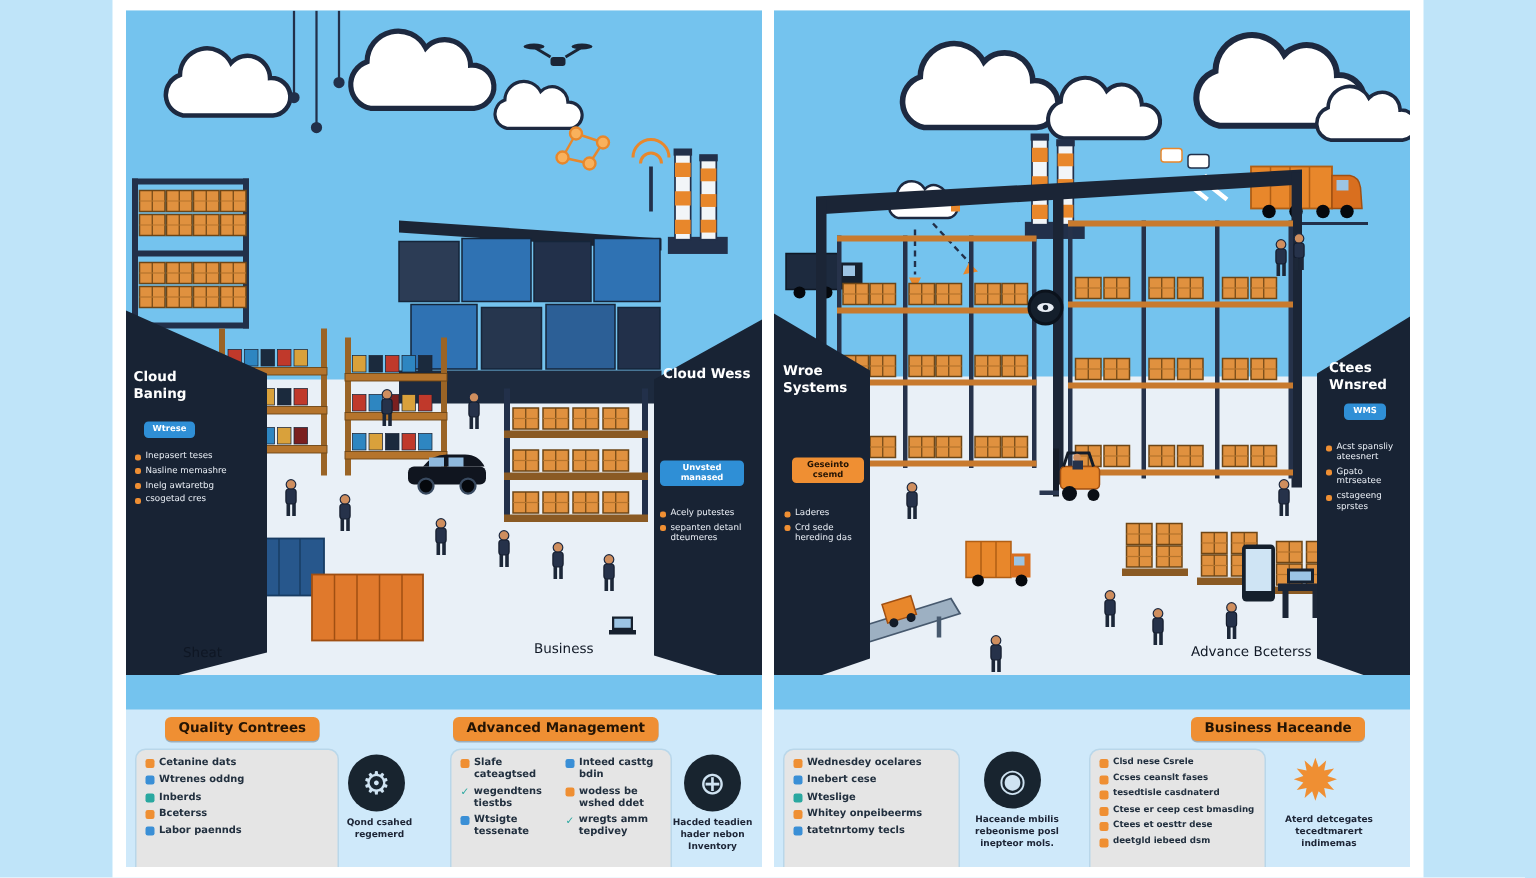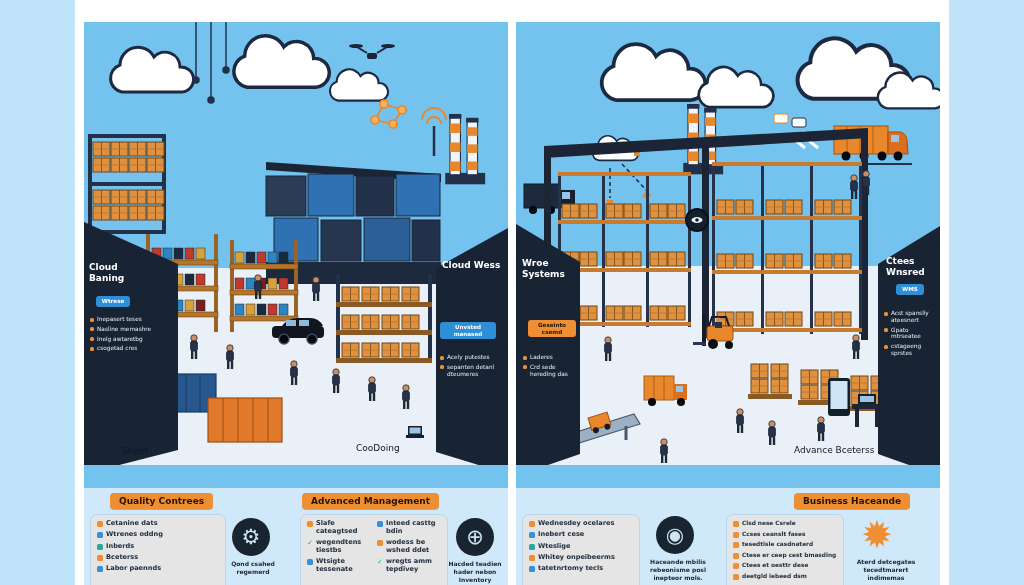--- a/index.html
+++ b/index.html
@@ -1,17 +1,17 @@
 <!DOCTYPE html>
 <html><head>
 <meta charset="utf-8">
 <style>
   html,body{margin:0;padding:0}
   body{width:1024px;height:585px;background:#bfe4f9;font-family:"DejaVu Sans",sans-serif;overflow:hidden;position:relative}
-  .frame{position:absolute;left:75px;top:0;width:874px;height:585px;background:#ffffff;box-sizing:border-box;padding:22px 9px}
+  .frame{position:absolute;left:75px;top:0;width:874px;height:585px;background:#ffffff;box-sizing:border-box;padding:7px 9px}
   .panels{display:flex;gap:8px;height:571px}
   .panel{position:relative;width:424px;height:571px;background:#74c3ee;overflow:hidden;flex:0 0 auto}
   .scene{position:absolute;top:0;left:0;display:block}
   .band{position:absolute;left:0;bottom:0;width:100%;height:105px;background:#cfe9fa}
   .badge-pill{position:absolute;background:#ef8f33;color:#241404;font-weight:700;font-size:9px;padding:3px 9px;border-radius:4px;white-space:nowrap;box-shadow:0 1px 0 rgba(0,0,0,.25)}
   .card{position:absolute;background:#e5e5e5;border:1px solid #b9d7ea;border-radius:7px;padding:5px 6px;box-sizing:border-box}
   .lrow{display:flex;align-items:flex-start;gap:3px;margin:0 0 3.5px 0}
   .bullet{flex:0 0 auto;width:6px;height:6px;border-radius:1.5px;margin-top:1px}
   .b-or{background:#ef8f33}.b-bl{background:#3a8fd6}.b-tl{background:#2aa8a0}
   .bullet.chk{background:transparent;width:auto;height:auto;color:#2aa8a0;font-size:7px;font-weight:700;line-height:1}
@@ -296,21 +296,21 @@
         <div class="lrow">
             <span class="bullet b-or"></span>
             <span class="ltext">Acely putestes</span>
           </div>
         <div class="lrow">
             <span class="bullet b-or"></span>
             <span class="ltext">sepanten detanl dteumeres</span>
           </div>
       </div>
       <div class="floor-label" style="left:38px;top:424px">Sheat</div>
-      <div class="floor-label" style="left:272px;top:421px">CooDoing</div>
+      <div class="floor-label" style="left:272px;top:421px">Business</div>
 
       <div class="band">
         <div class="badge-pill" style="left:26px;top:5px">Quality Contrees</div>
         <div class="badge-pill" style="left:218px;top:5px">Advanced Management</div>
         <div class="card" style="left:6px;top:26px;width:136px;height:97px">
           <div class="lrow">
               <span class="bullet b-or"></span>
               <span class="ltext">Cetanine dats</span>
             </div>
           <div class="lrow">

